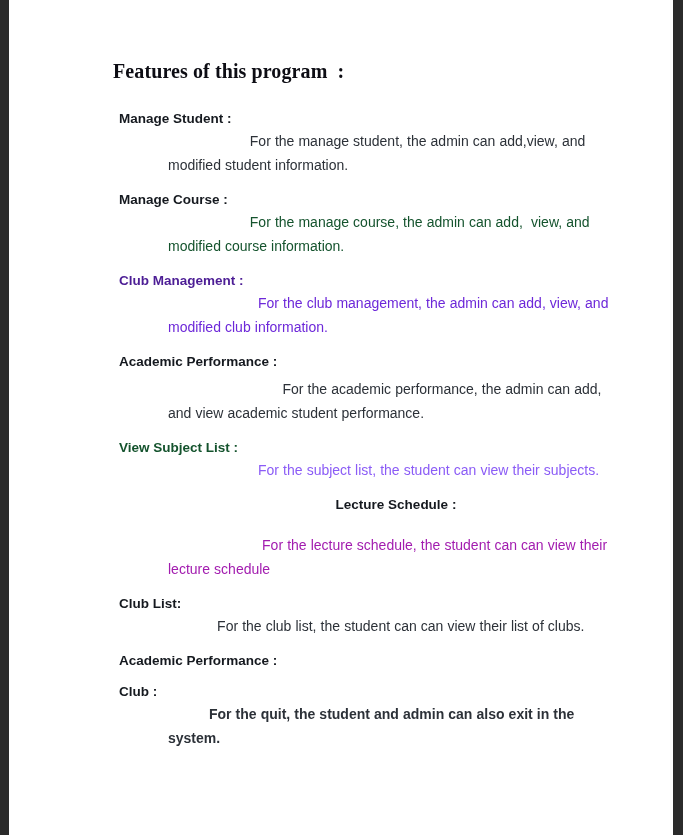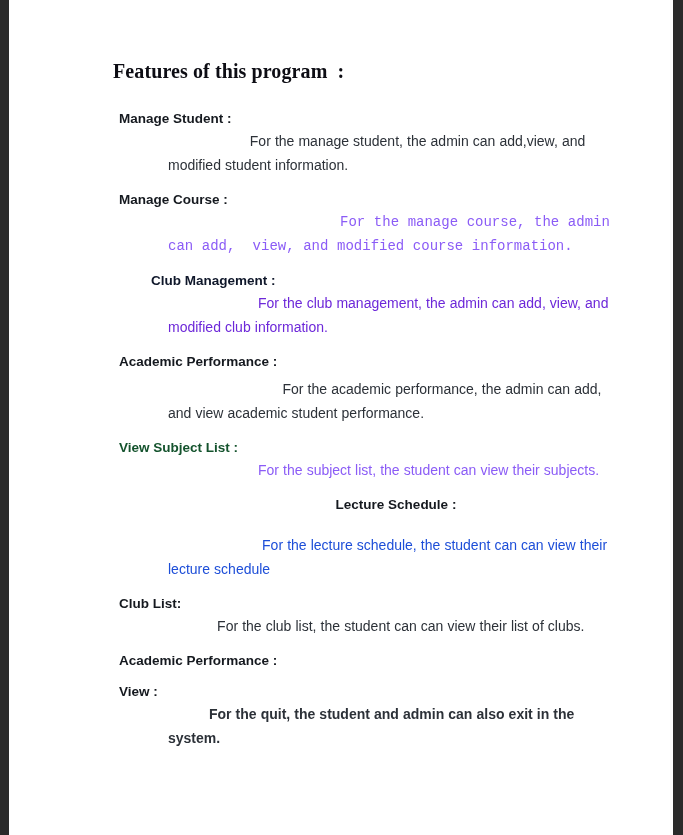--- a/index.html
+++ b/index.html
@@ -106,47 +106,47 @@
 
       <h1 class="doc-title">Features of this program  :</h1>
 
       <div class="sections" id="sections-root">
           <div class="section">
             <div class="section-heading" style="color: rgb(21, 25, 31);">Manage Student :</div>
             <div class="section-body" style="color: rgb(44, 49, 56);">                    For the manage student, the admin can add,view, and modified student information.</div>
           </div>
           <div class="section">
             <div class="section-heading" style="color: rgb(21, 25, 31); margin-top: 12px;">Manage Course :</div>
-            <div class="section-body" style="color: #8b5cf6; font-family: Liberation Mono, monospace;">                    For the manage course, the admin can add,  view, and modified course information.</div>
+            <div class="section-body" style="color: #14532d;">                    For the manage course, the admin can add,  view, and modified course information.</div>
           </div>
           <div class="section">
-            <div class="section-heading" style="color: #0f172a; margin-left: 32px;">Club Management :</div>
+            <div class="section-heading" style="color: #4c1d95;">Club Management :</div>
             <div class="section-body" style="color: #6d28d9;">                      For the club management, the admin can add, view, and modified club information.</div>
           </div>
           <div class="section">
             <div class="section-heading" style="color: rgb(21, 25, 31);">Academic Performance :</div>
             <div class="section-body" style="color: rgb(44, 49, 56); margin-top: 7px;">                            For the academic performance, the admin can add, and view academic student performance.</div>
           </div>
           <div class="section">
             <div class="section-heading" style="color: #14532d;">View Subject List :</div>
             <div class="section-body" style="color: #8b5cf6;">                      For the subject list, the student can view their subjects.</div>
           </div>
           <div class="section">
             <div class="section-heading" style="color: rgb(21, 25, 31); text-align: center;">Lecture Schedule :</div>
-            <div class="section-body gap-before" style="color: #1d4ed8;">                       For the lecture schedule, the student can can view their lecture schedule</div>
+            <div class="section-body gap-before" style="color: #a21caf;">                       For the lecture schedule, the student can can view their lecture schedule</div>
           </div>
           <div class="section">
             <div class="section-heading" style="color: rgb(21, 25, 31);">Club List:</div>
             <div class="section-body" style="color: rgb(44, 49, 56);">            For the club list, the student can can view their list of clubs.</div>
           </div>
           <div class="section">
             <div class="section-heading" style="color: rgb(21, 25, 31);">Academic Performance :</div>
           </div>
           <div class="section">
-            <div class="section-heading" style="color: rgb(21, 25, 31);">View :</div>
+            <div class="section-heading" style="color: rgb(21, 25, 31);">Club :</div>
             <div class="section-body" style="color: rgb(44, 49, 56); font-weight: bold;">          For the quit, the student and admin can also exit in the system.</div>
           </div>
         </div>
 
     </div>
   </div>
 
 </div>
 
 </body></html>

